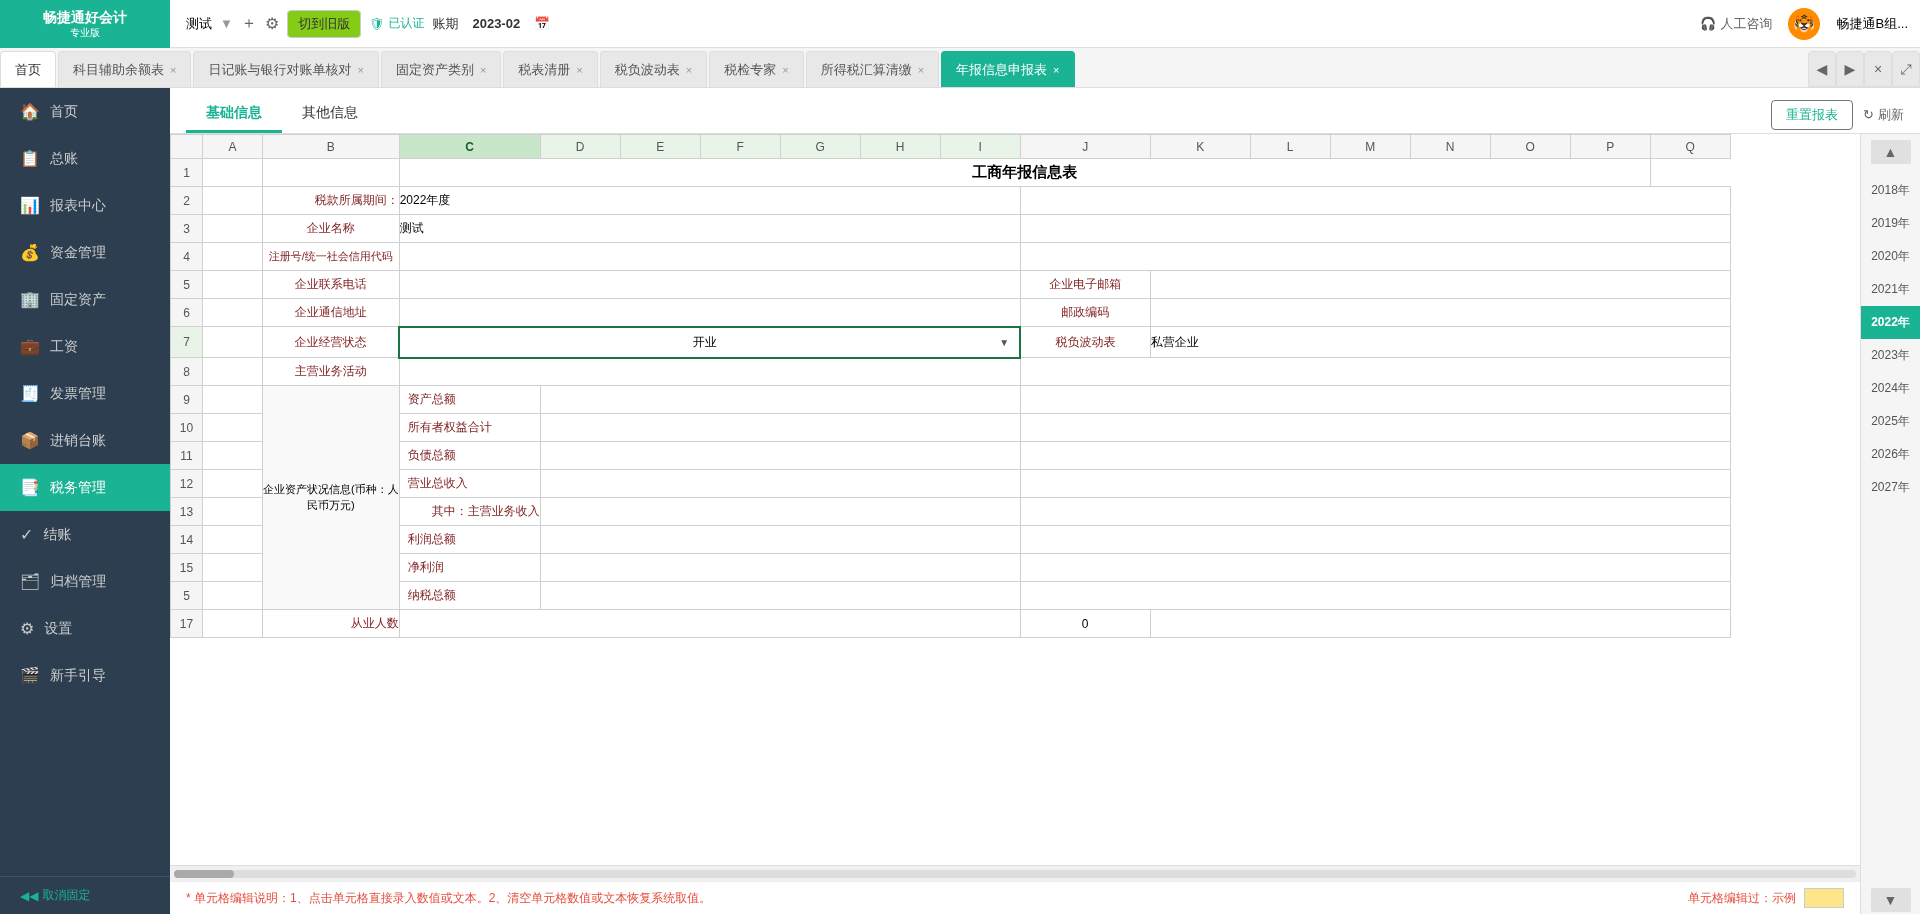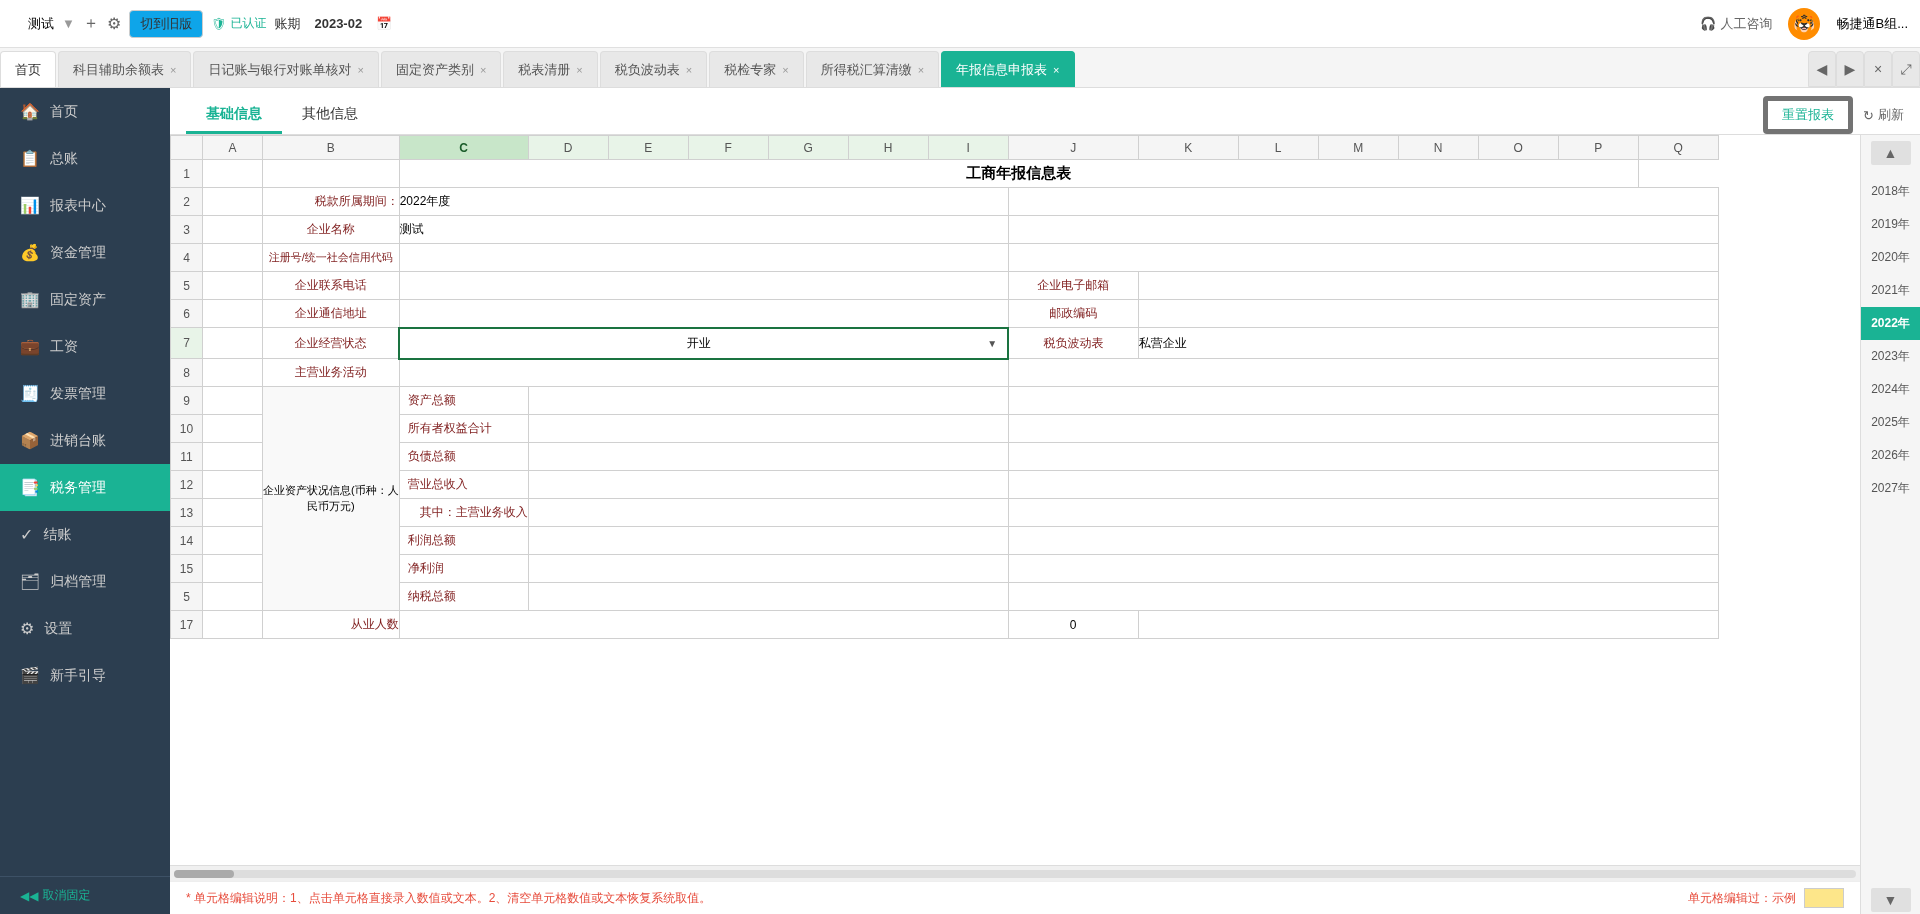--- a/index.html
+++ b/index.html
@@ -6,21 +6,21 @@
     body { font-family: 'Microsoft YaHei', Arial, sans-serif; font-size: 13px; background: #f0f0f0; overflow: hidden; width: 1920px; height: 914px; display: flex; flex-direction: column; }
 
     
     .top-bar { height: 48px; background: #fff; display: flex; align-items: center; padding: 0 12px; border-bottom: 1px solid #e0e0e0; flex-shrink: 0; }
     .logo-area { width: 170px; background: #1ab394; height: 48px; display: flex; align-items: center; justify-content: center; flex-shrink: 0; margin-left: -12px; }
     .logo-icon { color: #fff; font-size: 12px; text-align: center; line-height: 1.3; }
     .logo-icon .main-text { font-size: 14px; font-weight: bold; }
     .logo-icon .sub-text { font-size: 10px; }
     .top-bar-center { display: flex; align-items: center; gap: 8px; flex: 1; padding-left: 16px; }
     .top-icon-btn { background: none; border: none; cursor: pointer; color: #666; font-size: 16px; }
-    .switch-btn { border: 1px solid #ccc; border-radius: 4px; padding: 4px 10px; cursor: pointer; background: #0ea5e9; color: #333; font-size: 13px; }
+    .switch-btn { border: 1px solid #ccc; border-radius: 4px; padding: 4px 10px; cursor: pointer; background: #84cc16; color: #333; font-size: 13px; }
     .certified-badge { display: flex; align-items: center; gap: 4px; color: #1ab394; font-size: 12px; }
     .period-info { display: flex; align-items: center; gap: 14px; color: #333; font-size: 13px; }
     .top-bar-right { display: flex; align-items: center; gap: 16px; margin-left: auto; }
     .service-btn { display: flex; align-items: center; gap: 4px; color: #666; font-size: 13px; cursor: pointer; }
     .avatar { width: 32px; height: 32px; border-radius: 50%; background: #ff8c00; display: flex; align-items: center; justify-content: center; overflow: hidden; }
 
     
     .tab-bar { height: 40px; background: #f5f5f5; display: flex; align-items: flex-end; padding: 0 0 0 0; border-bottom: 1px solid #ddd; flex-shrink: 0; overflow: hidden; }
     .tab-item { height: 36px; padding: 0 14px; display: flex; align-items: center; gap: 6px; cursor: pointer; background: #e8e8e8; border: 1px solid #ddd; border-bottom: none; border-radius: 4px 4px 0 0; font-size: 13px; color: #555; margin-right: 2px; white-space: nowrap; flex-shrink: 0; }
     .tab-item.active { background: #1ab394; color: #fff; border-color: #1ab394; }
@@ -40,21 +40,21 @@
     .sidebar-collapse { padding: 10px 20px; color: #1ab394; font-size: 12px; cursor: pointer; display: flex; align-items: center; gap: 4px; border-top: 1px solid #3d5166; margin-top: auto; }
 
     
     .content-area { flex: 1; display: flex; flex-direction: column; overflow: hidden; background: #fff; }
 
     
     .sub-tabs { display: flex; align-items: center; padding: 8px 16px 0; border-bottom: 1px solid #ddd; gap: 0; }
     .sub-tab { padding: 8px 20px; cursor: pointer; font-size: 14px; color: #333; border-bottom: 3px solid transparent; }
     .sub-tab.active { color: #1ab394; border-bottom: 3px solid #1ab394; font-weight: bold; }
     .sub-tab-actions { margin-left: auto; display: flex; gap: 10px; }
-    .reset-btn { border: 5px solid #737373; color: #1ab394; background: #fff; padding: 5px 14px; border-radius: 4px; cursor: pointer; font-size: 13px; }
+    .reset-btn { border: 1px solid #737373; color: #1ab394; background: #fff; padding: 5px 14px; border-radius: 4px; cursor: pointer; font-size: 13px; }
     .refresh-btn { background: none; border: none; color: #666; cursor: pointer; font-size: 13px; display: flex; align-items: center; gap: 4px; }
 
     
     .spreadsheet-container { flex: 1; overflow: hidden; display: flex; flex-direction: column; position: relative; }
     .spreadsheet-scroll { flex: 1; overflow: auto; }
     table.sheet { border-collapse: collapse; font-size: 12px; }
     table.sheet th, table.sheet td { border: 1px solid #d0d0d0; padding: 0; white-space: nowrap; }
     table.sheet th { background: #f5f5f5; text-align: center; color: #555; font-weight: normal; }
     .col-header { background: #f5f5f5; text-align: center; font-size: 12px; color: #555; height: 24px; min-width: 60px; position: sticky; top: 0; z-index: 2; }
     .row-header { background: #f5f5f5; text-align: center; font-size: 12px; color: #555; width: 32px; min-width: 32px; position: sticky; left: 0; z-index: 1; }
@@ -90,20 +90,26 @@
 
     .content-with-panel { display: flex; flex: 1; overflow: hidden; }
     .main-content { flex: 1; display: flex; flex-direction: column; overflow: hidden; }
 
     .col-header-row th { position: sticky; top: 0; z-index: 2; }
   </style>
 </head>
 <body>
 
 <div class="top-bar">
+  <div class="logo-area">
+    <div class="logo-icon">
+      <div class="main-text">畅捷通好会计</div>
+      <div class="sub-text">专业版</div>
+    </div>
+  </div>
   <div class="top-bar-center">
     <span>测试</span>
     <span style="cursor:pointer;color:#999;">▼</span>
     <button class="top-icon-btn">＋</button>
     <button class="top-icon-btn">⚙</button>
     <button class="switch-btn">切到旧版</button>
     <div class="certified-badge">
       <span>🛡</span>
       <span>已认证</span>
     </div>
@@ -398,21 +404,21 @@
                   <td class="row-header">12</td>
                   <td class="cell"></td>
                   <td class="cell label" style="text-align:left;padding-left:8px;">营业总收入</td>
                   <td class="cell" colspan="6"></td>
                   <td class="cell" colspan="8"></td>
                 </tr>
 
                 <tr>
                   <td class="row-header">13</td>
                   <td class="cell"></td>
-                  <td class="cell label" style="padding-left:20px;text-align:left;">其中：主营业务收入</td>
+                  <td class="cell label" style="padding-left:32px;text-align:left;">其中：主营业务收入</td>
                   <td class="cell" colspan="6"></td>
                   <td class="cell" colspan="8"></td>
                 </tr>
 
                 <tr>
                   <td class="row-header">14</td>
                   <td class="cell"></td>
                   <td class="cell label" style="text-align:left;padding-left:8px;">利润总额</td>
                   <td class="cell" colspan="6"></td>
                   <td class="cell" colspan="8"></td>

